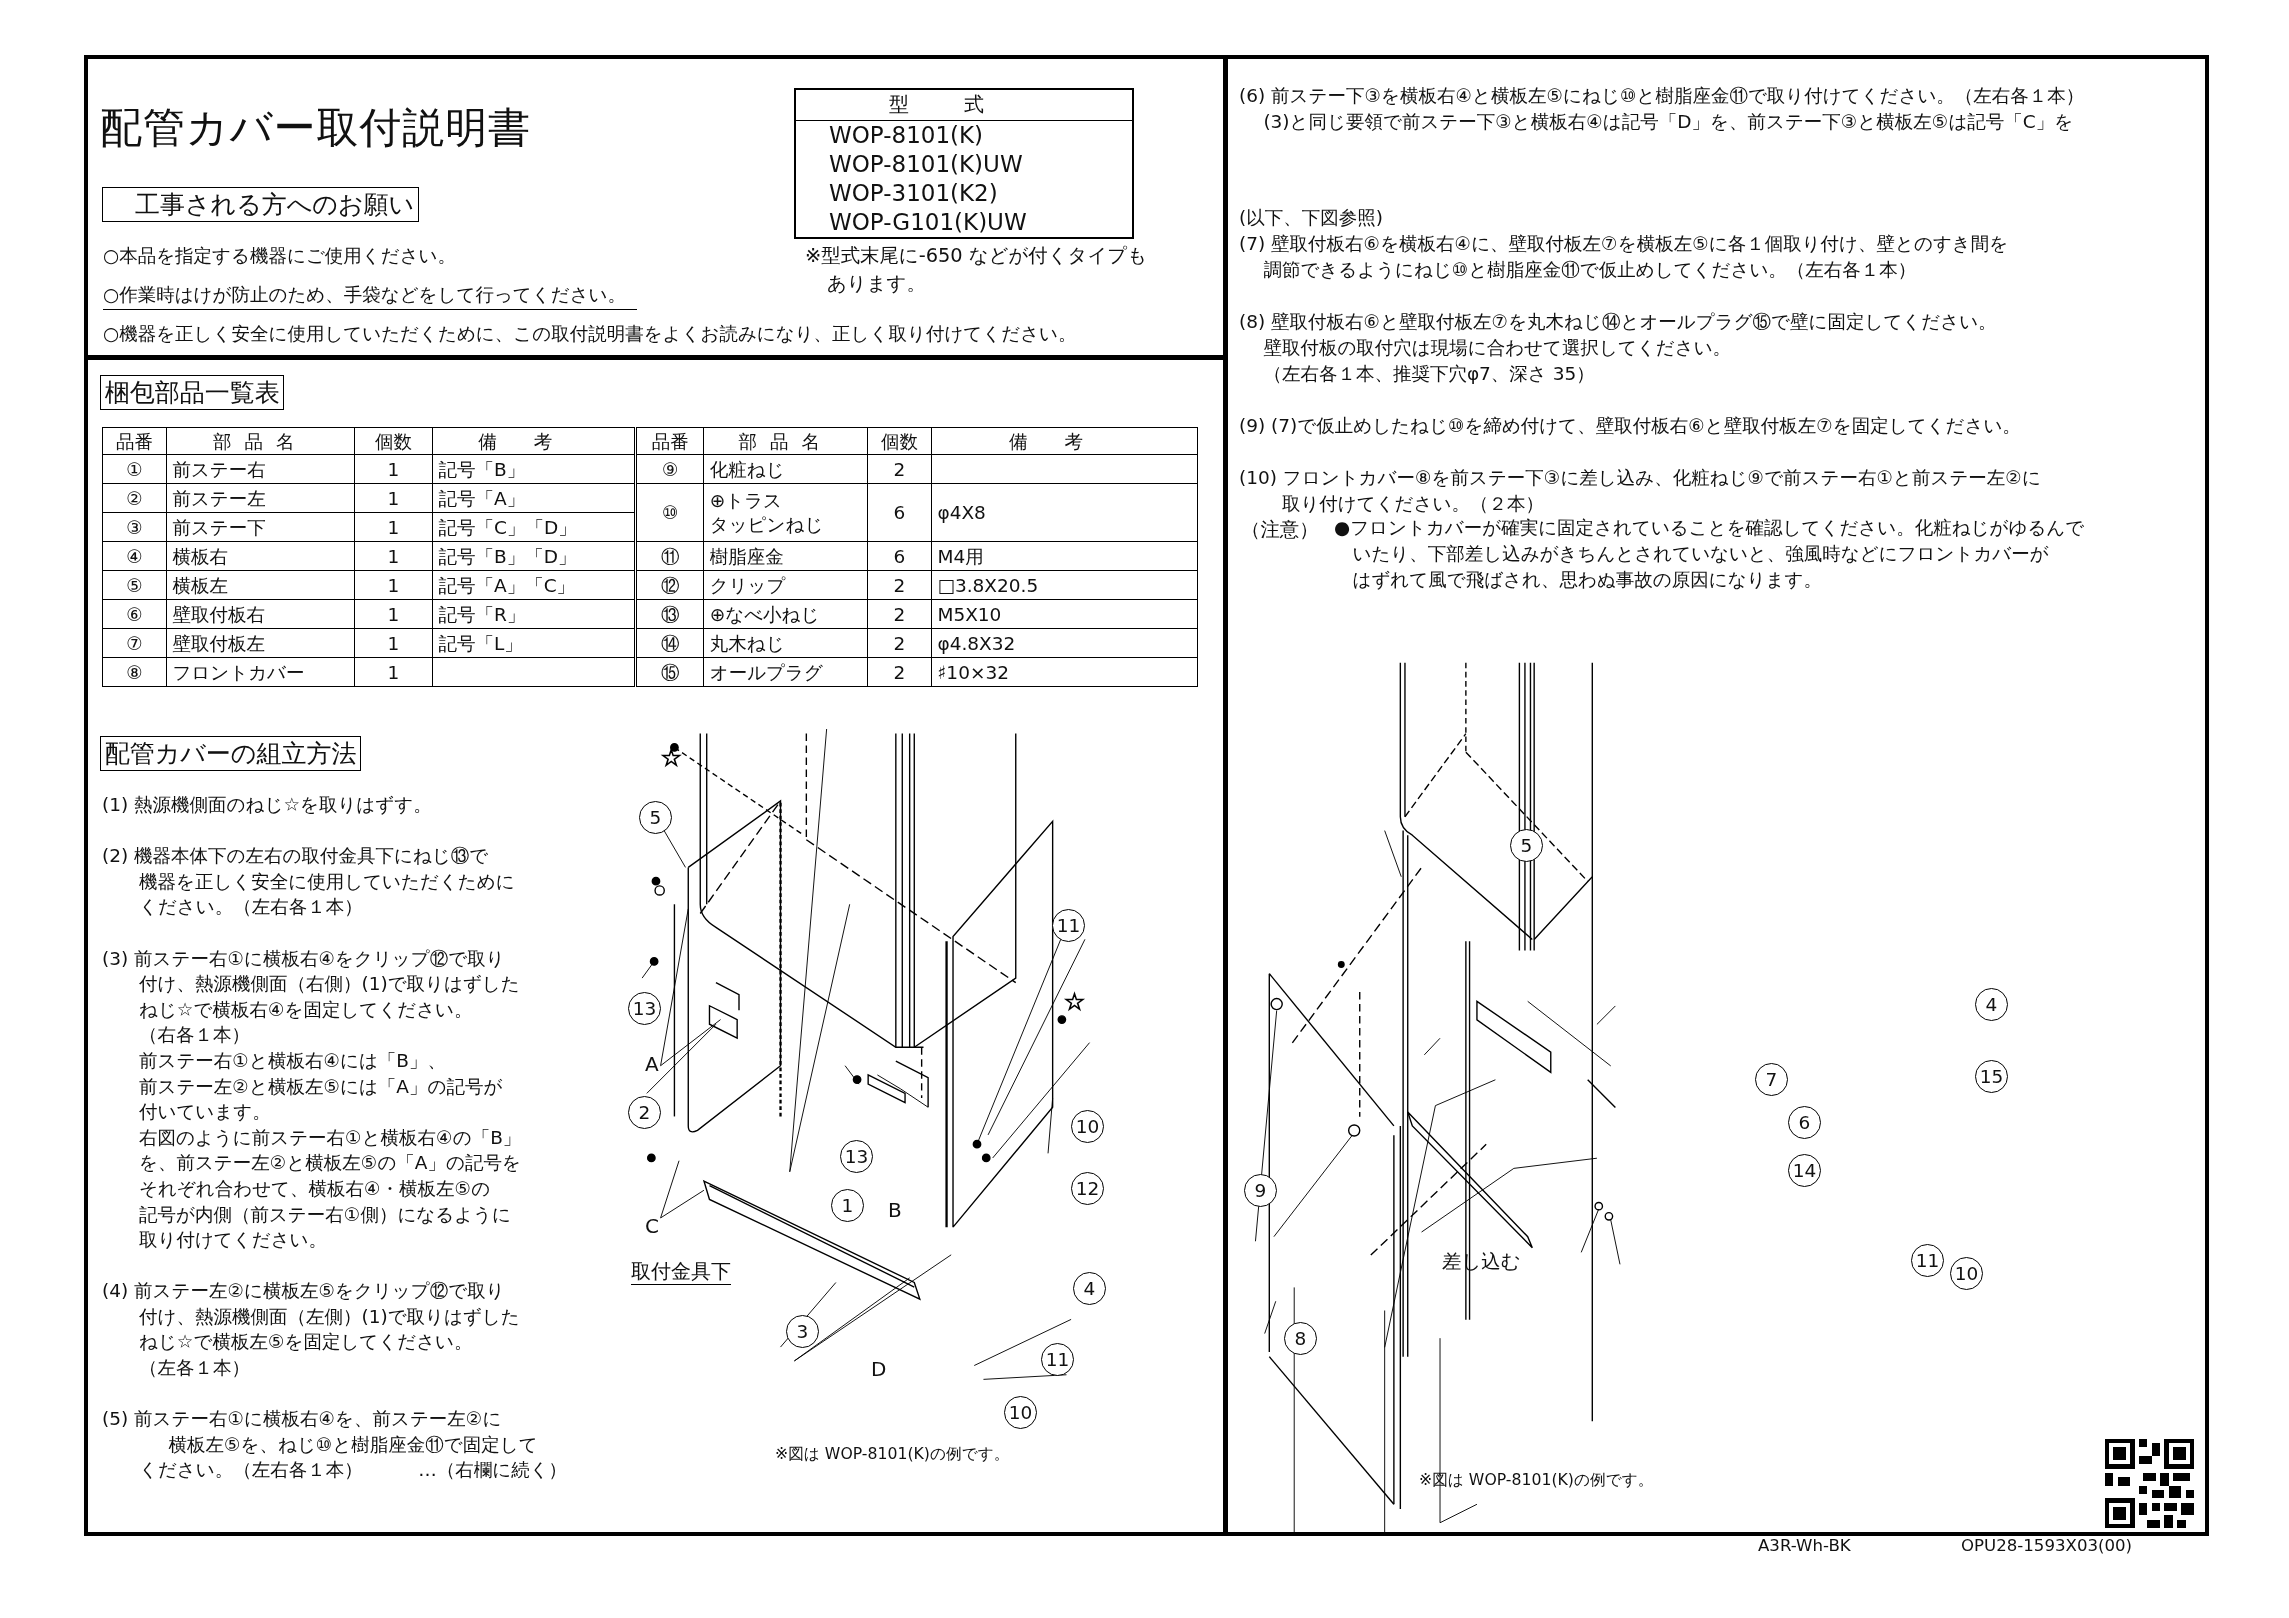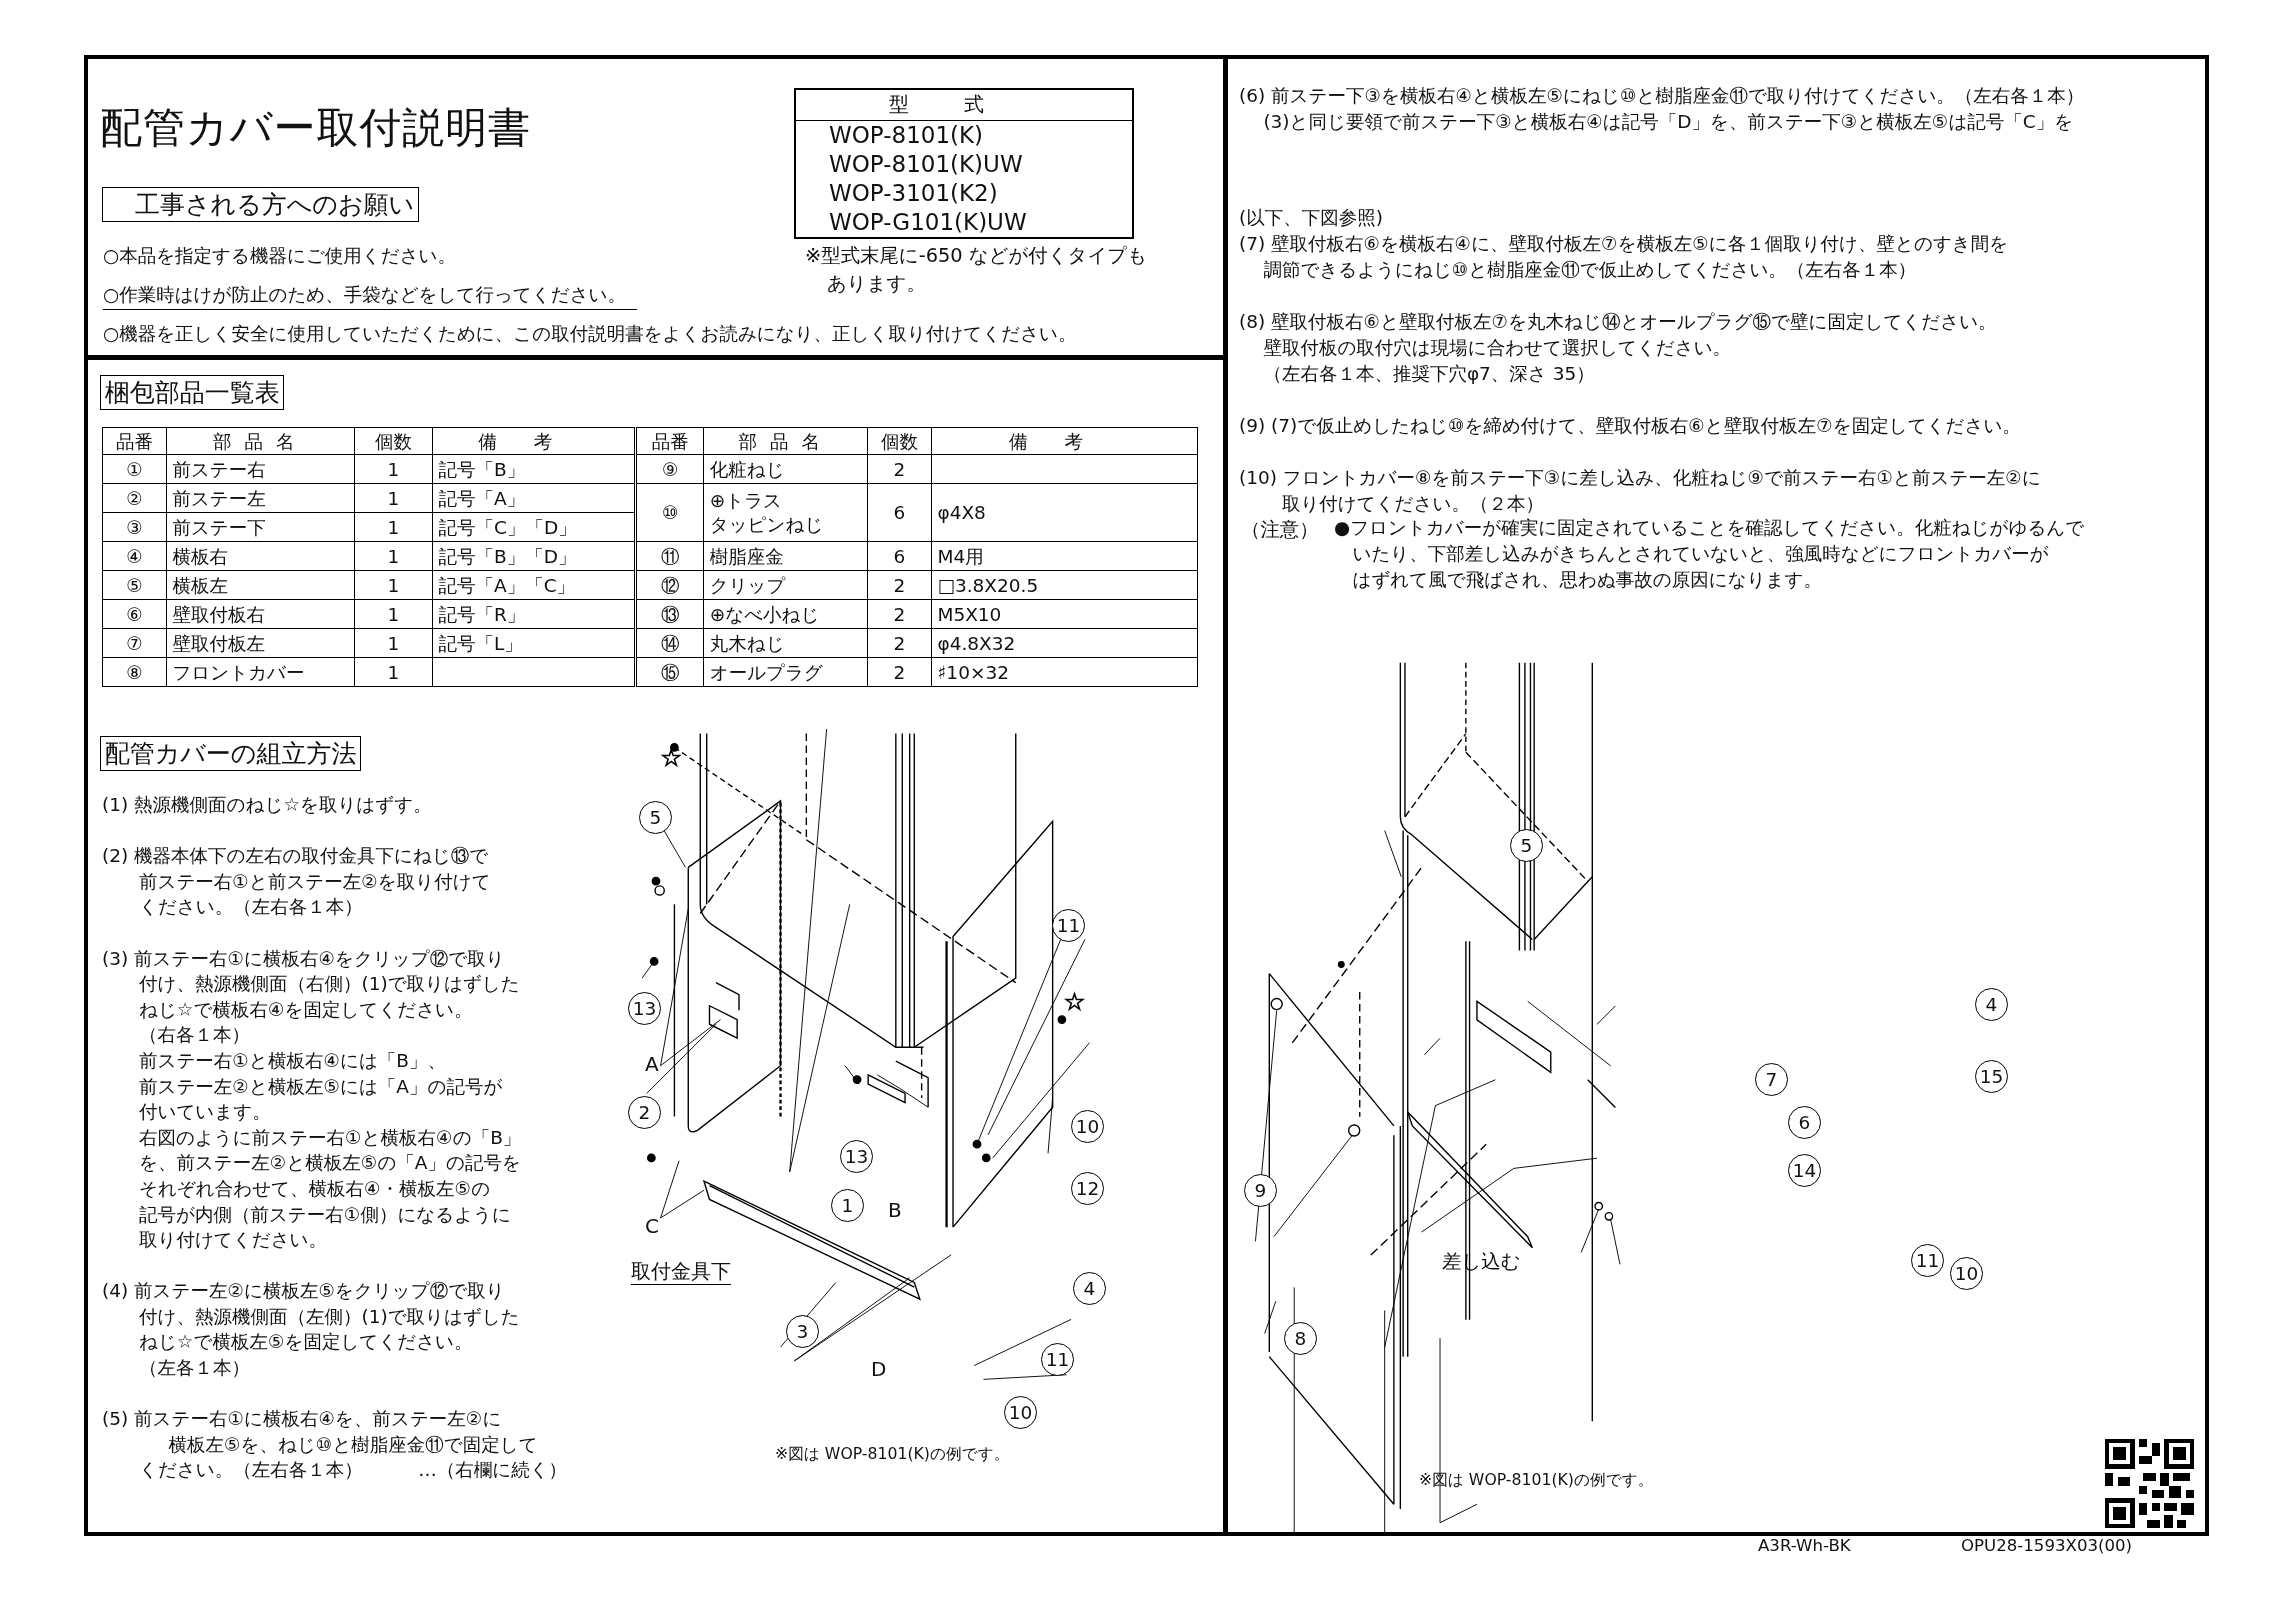--- a/index.html
+++ b/index.html
@@ -157,21 +157,21 @@
   </tr>
 </tbody>
   </table>
 
 <div class="abs boxhead" style="left:100px; top:736px; font-size:25px; line-height:33px;">配管カバーの組立方法</div>
 
 <div class="abs" style="left:102px; top:792px; font-size:18.5px; line-height:25.6px;">
   <div class="t20" style="line-height:25.6px; min-height:25.6px;">(1) 熱源機側面のねじ☆を取りはずす。</div>
   <div style="height:25.6px"></div>
   <div class="t20" style="line-height:25.6px;">(2) 機器本体下の左右の取付金具下にねじ⑬で</div>
-  <div class="t20" style="line-height:25.6px;">　　前ステー右①と前ステー左②を取り付けて</div>
+  <div class="t20" style="line-height:25.6px;">　　機器を正しく安全に使用していただくために</div>
   <div class="t20" style="line-height:25.6px;">　　ください。（左右各１本）</div>
   <div style="height:25.6px"></div>
   <div class="t20" style="line-height:25.6px;">(3) 前ステー右①に横板右④をクリップ⑫で取り</div>
   <div class="t20" style="line-height:25.6px;">　　付け、熱源機側面（右側）(1)で取りはずした</div>
   <div class="t20" style="line-height:25.6px;">　　ねじ☆で横板右④を固定してください。</div>
   <div class="t20" style="line-height:25.6px;">　　（右各１本）</div>
   <div class="t20" style="line-height:25.6px;">　　前ステー右①と横板右④には「B」、</div>
   <div class="t20" style="line-height:25.6px;">　　前ステー左②と横板左⑤には「A」の記号が</div>
   <div class="t20" style="line-height:25.6px;">　　付いています。</div>
   <div class="t20" style="line-height:25.6px;">　　右図のように前ステー右①と横板右④の「B」</div>

